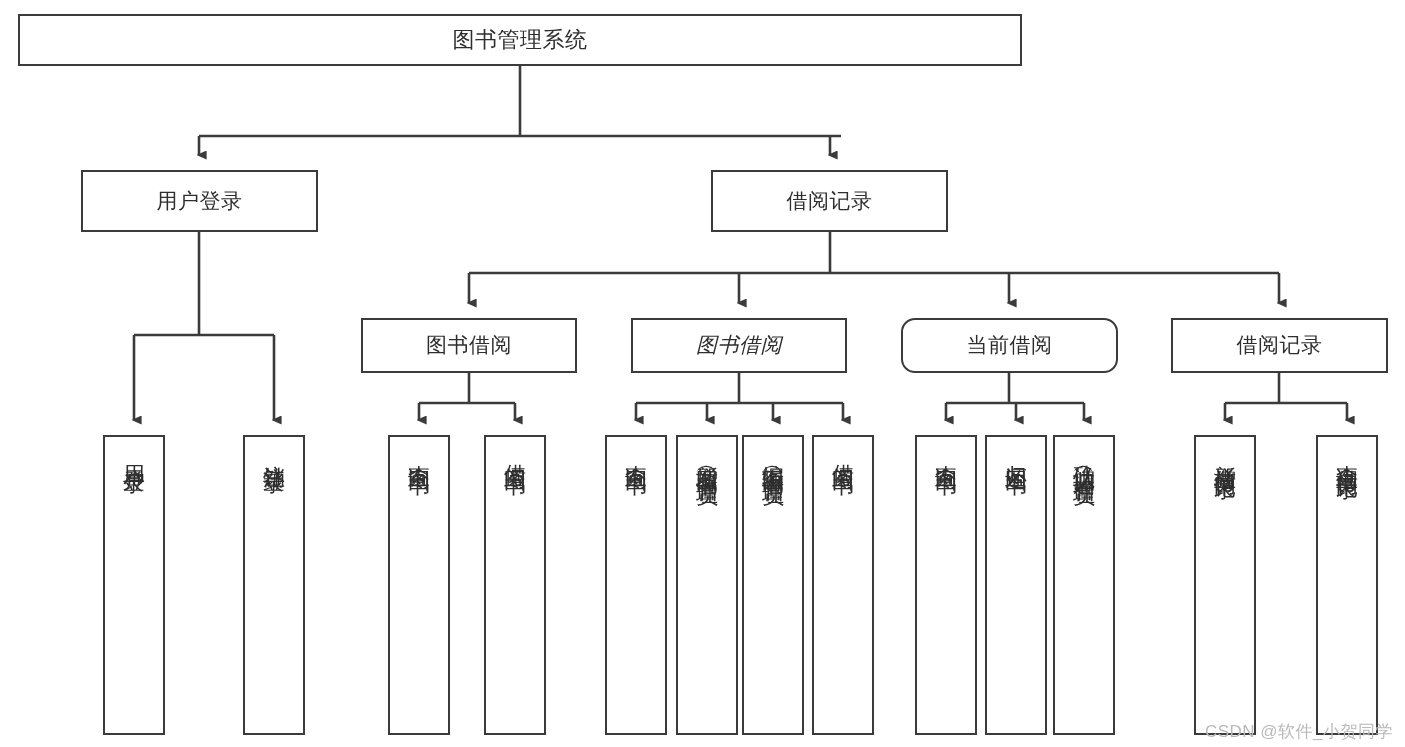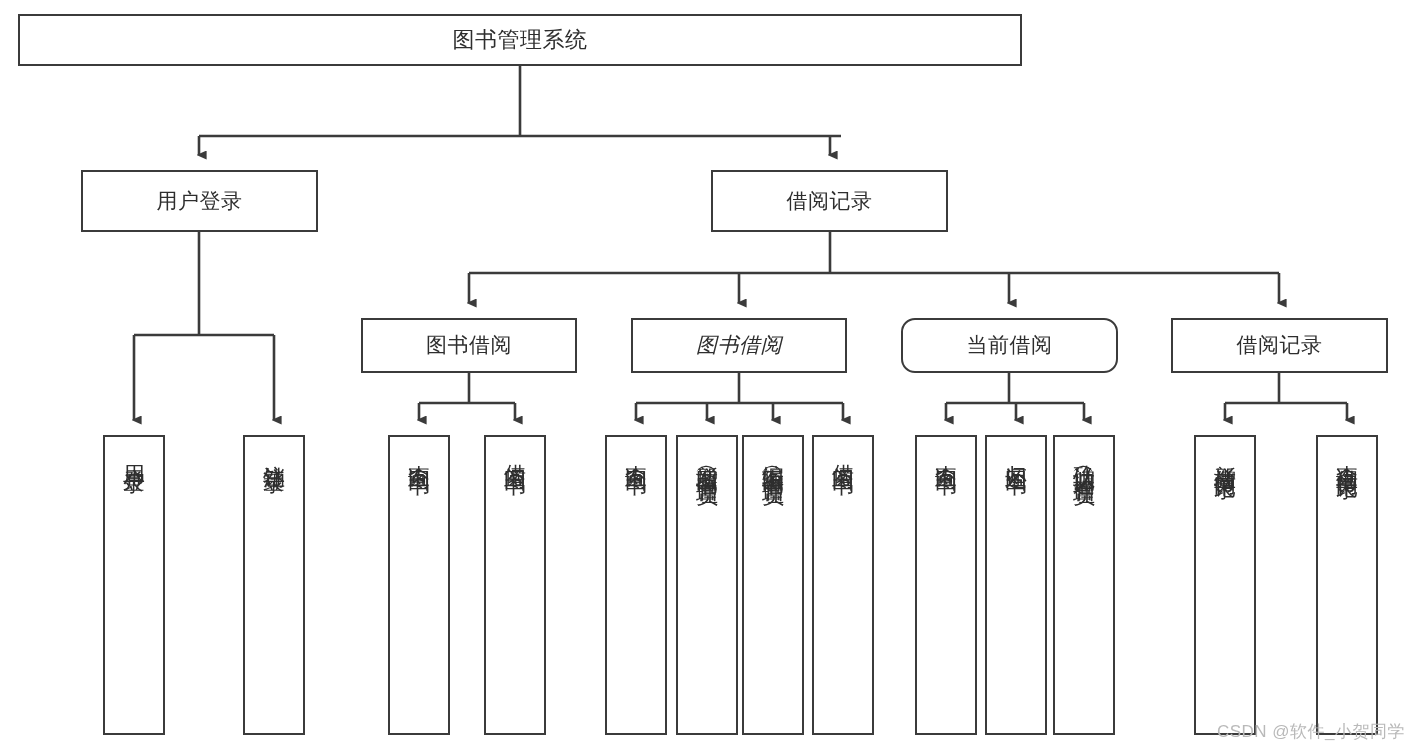--- a/index.html
+++ b/index.html
@@ -57,21 +57,21 @@
   .node.vert .label {
     writing-mode: vertical-rl;
     text-orientation: upright;
     font-size: 22px;
     line-height: 1.0;
     letter-spacing: 3px;
     max-height: 290px;
   }
   .watermark {
     position: absolute;
-    right: 0;
+    right: 12px;
     bottom: 4px;
     font-size: 17px;
     color: #b9b9b9;
     letter-spacing: 0.5px;
     white-space: nowrap;
     user-select: none;
   }
 </style>
 </head>
 <body>

